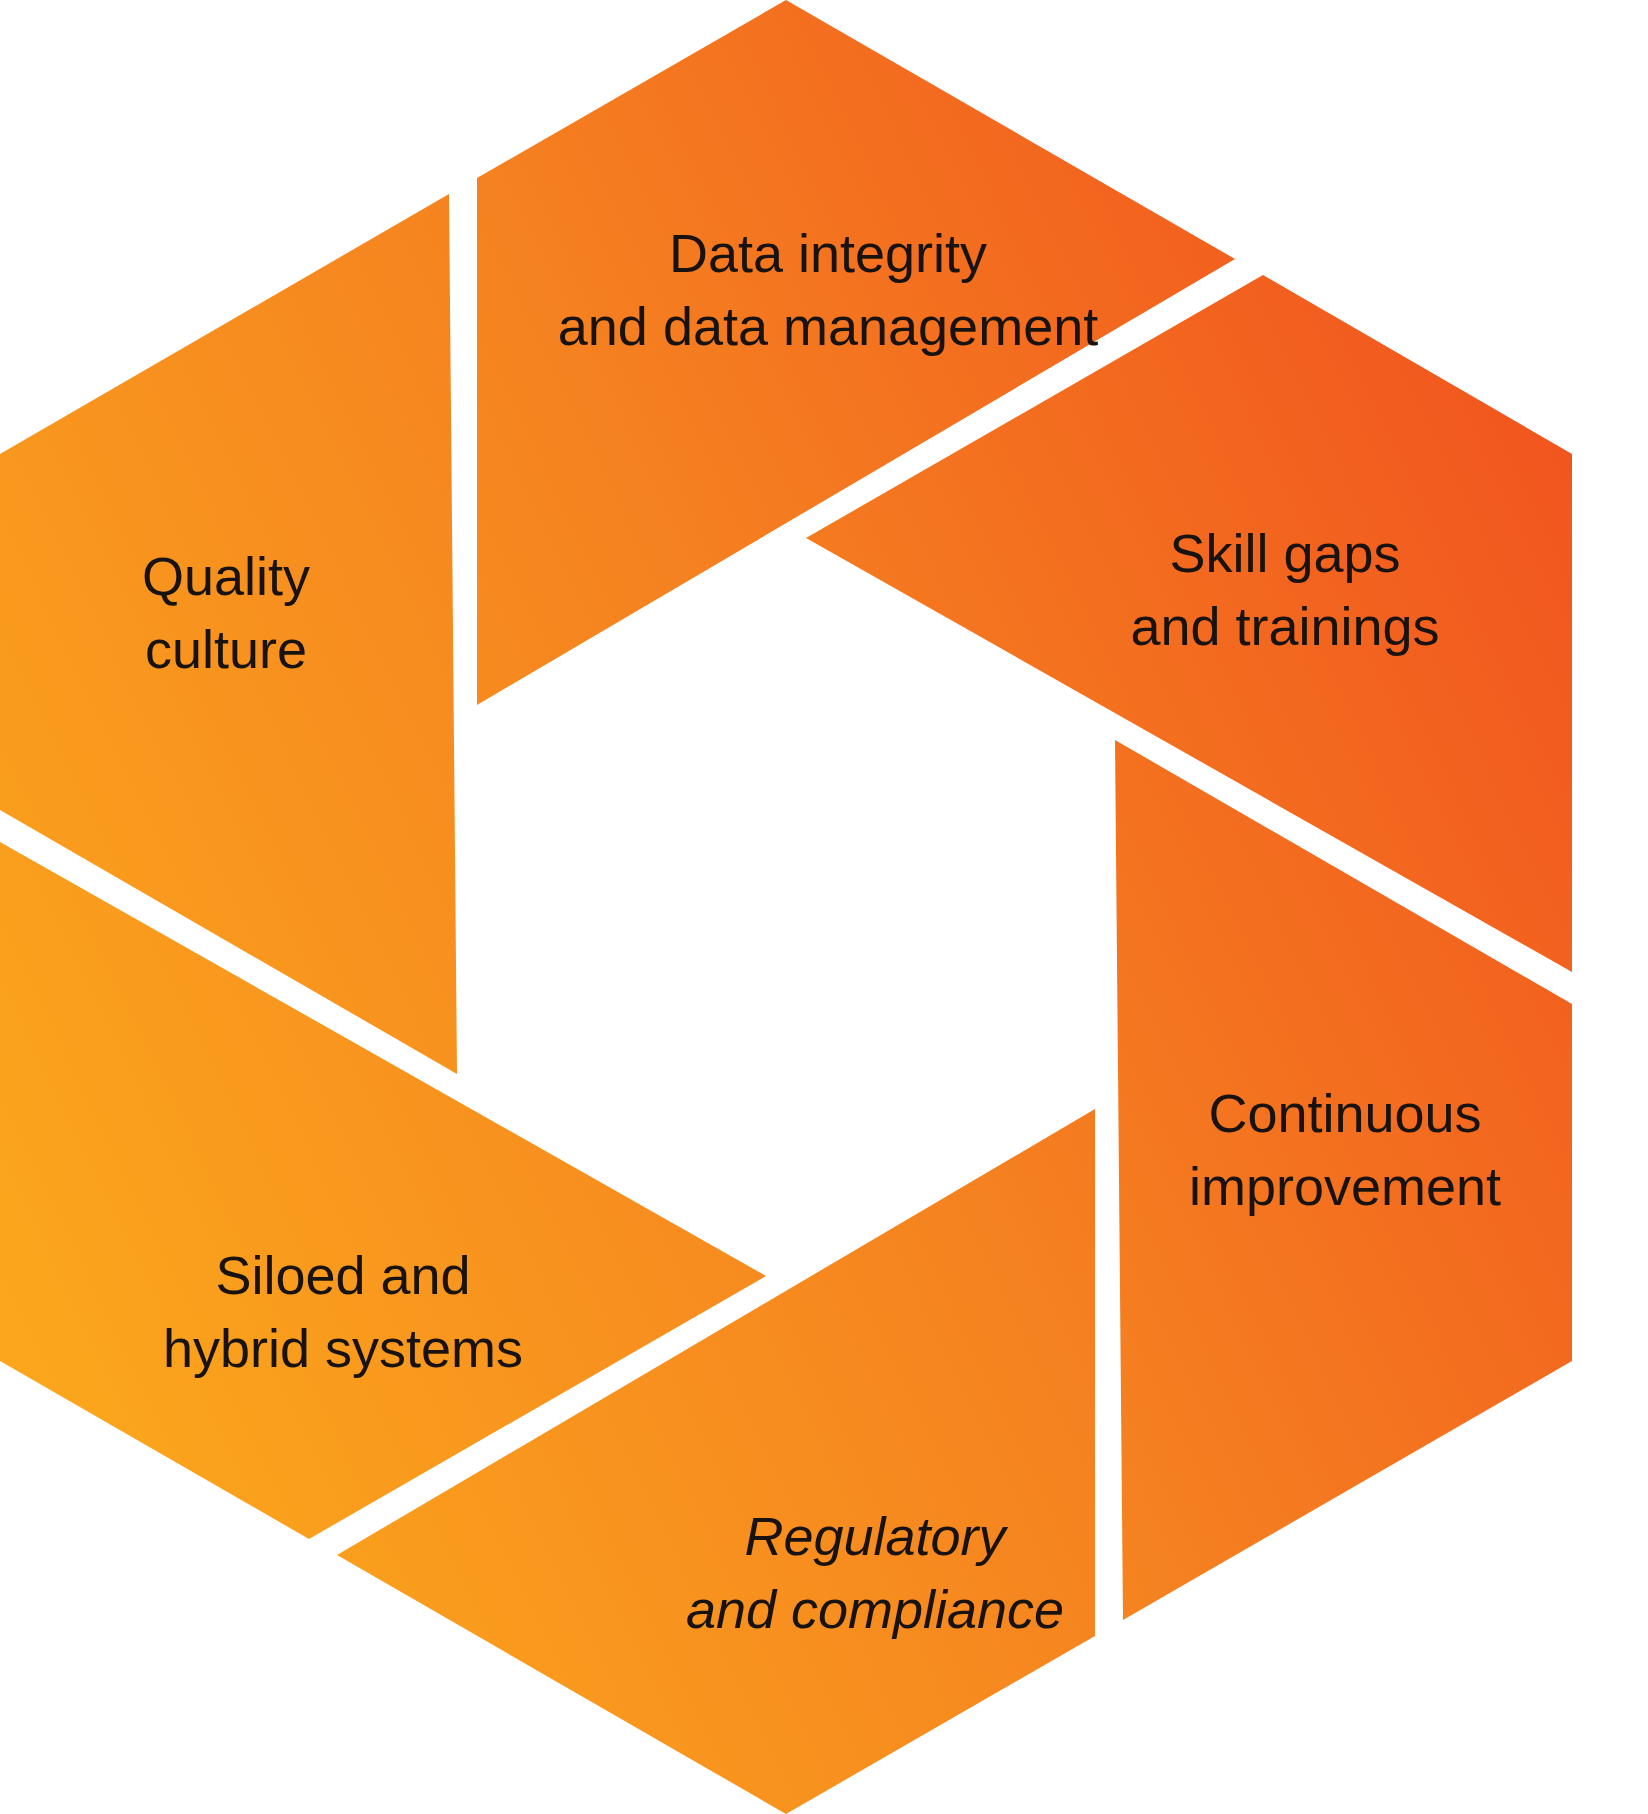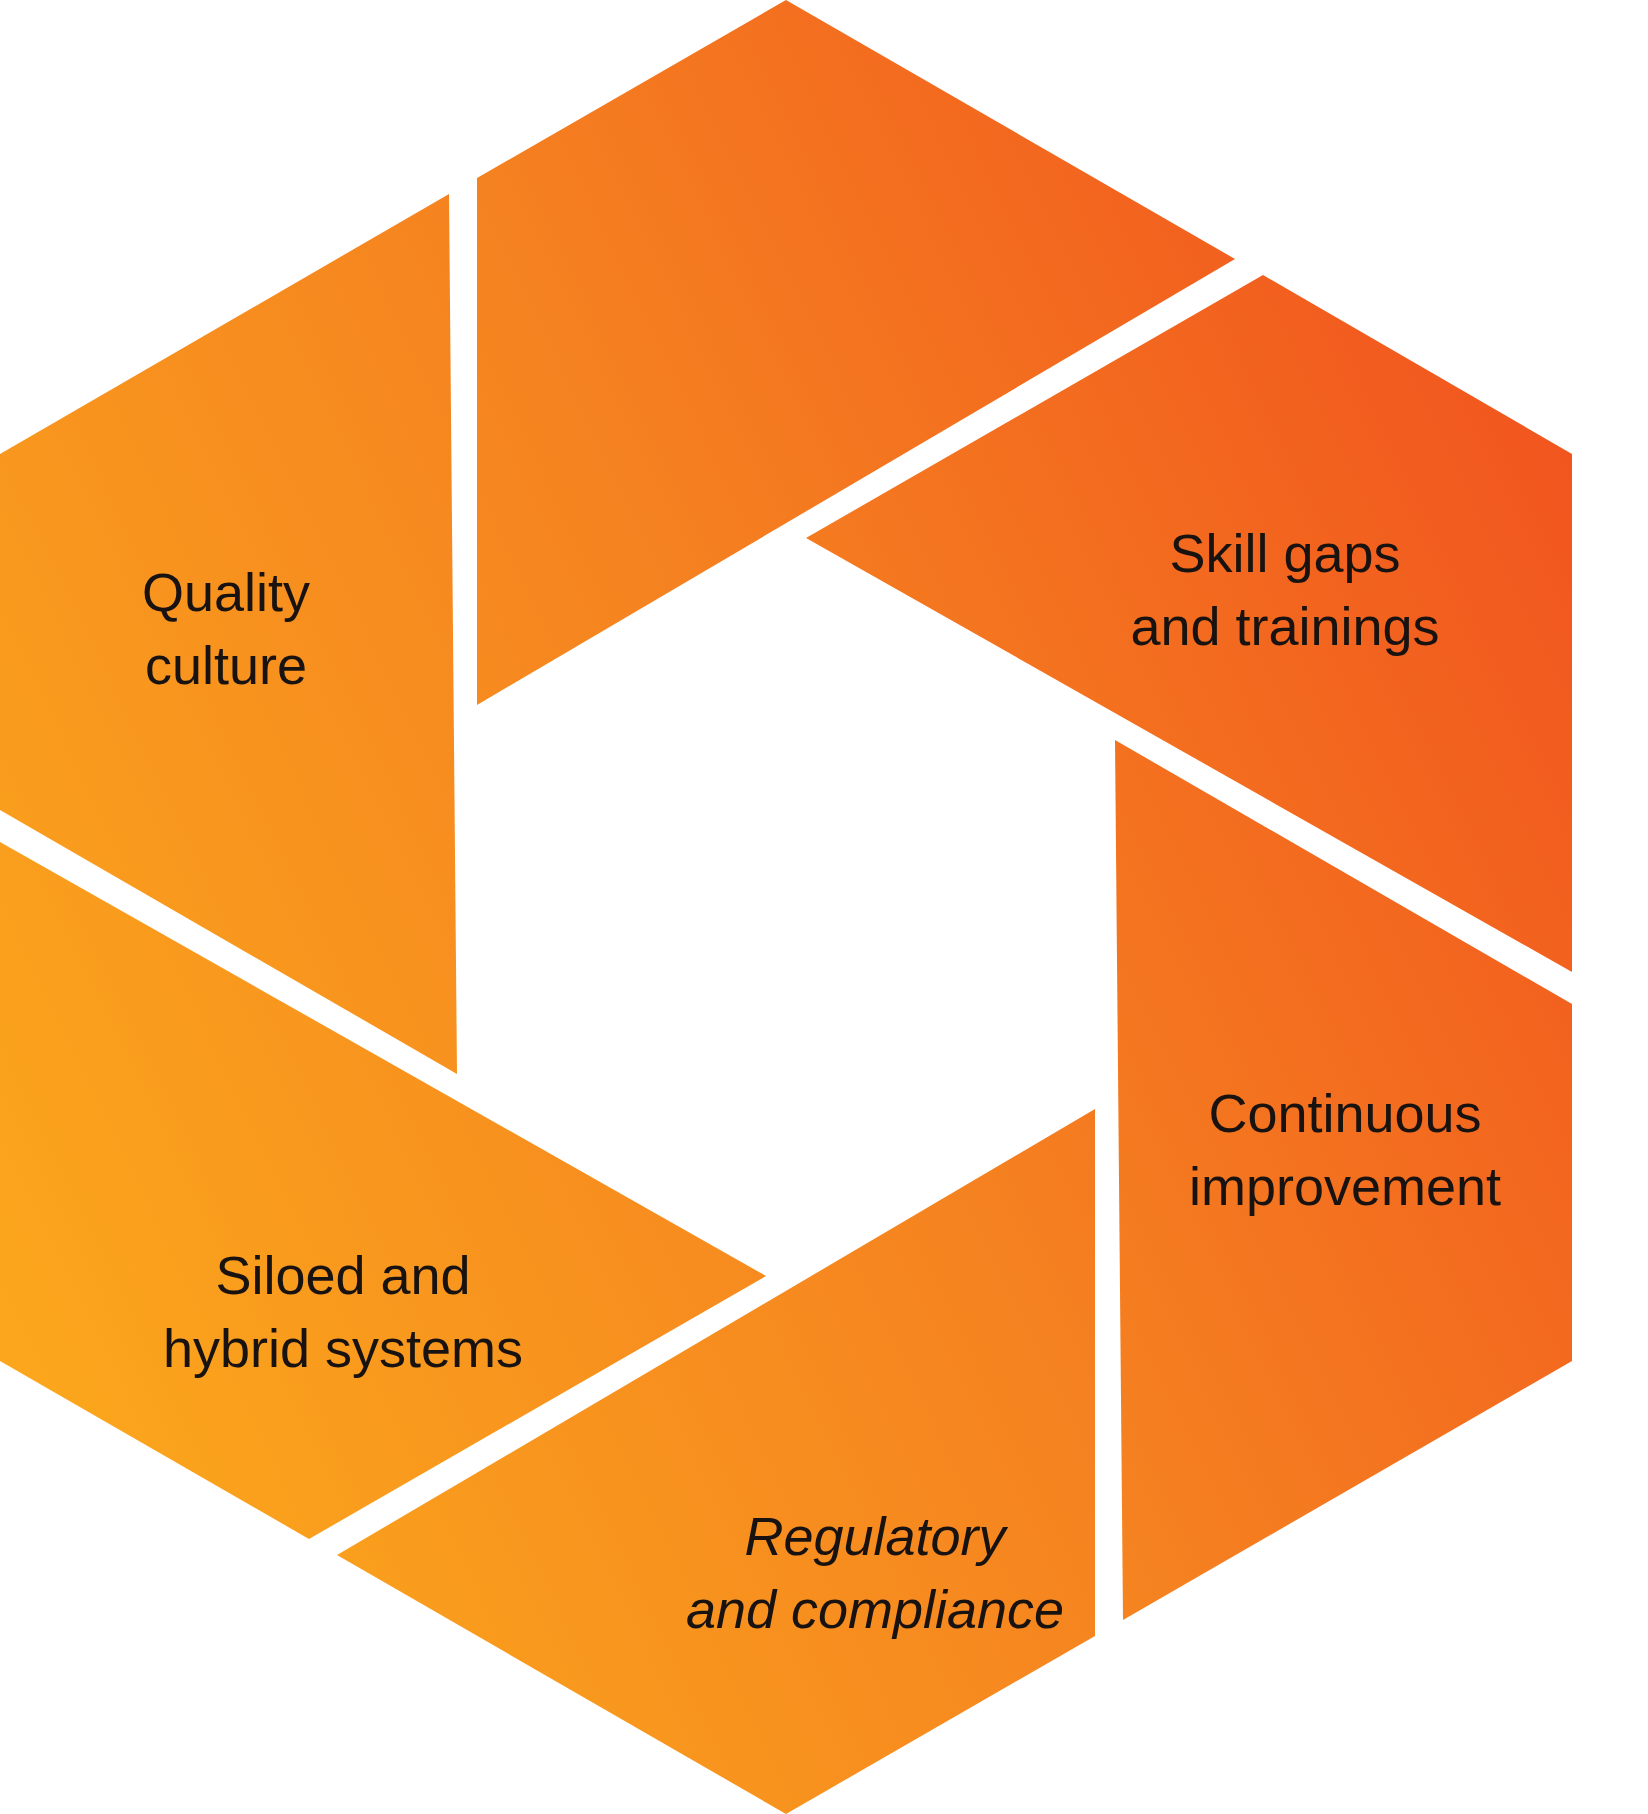--- a/index.html
+++ b/index.html
@@ -45,21 +45,21 @@
     color: #000000;
     text-align: center;
     white-space: nowrap;
   }
   
   .pos-data        { left: 828px;  top: 290px;  }
   .pos-skill       { left: 1285px; top: 590px;  }
   .pos-continuous  { left: 1345px; top: 1150px; }
   .pos-regulatory  { left: 875px;  top: 1573px; font-style: italic; }
   .pos-siloed      { left: 299px;  top: 1312px; margin-left: 44px; }
-  .pos-quality     { left: 226px;  top: 613px; margin-top: 16px;  }
+  .pos-quality     { left: 226px;  top: 613px;  }
 </style>
 </head>
 <body>
 
 <div class="canvas">
 
   <svg viewBox="0 0 1648 1814" aria-hidden="true">
     <defs>
       <linearGradient id="bladeGrad" gradientUnits="userSpaceOnUse" x1="0" y1="1300" x2="1648" y2="500">
         <stop offset="0" stop-color="#FBA61C"></stop>
@@ -74,20 +74,22 @@
 
     <polygon fill="url(#bladeGrad)" points="1115,740 1572,1004 1572,1361 1123,1620"></polygon>
 
     <polygon fill="url(#bladeGrad)" points="1095,1109 1095,1636 786,1814 337,1555"></polygon>
 
     <polygon fill="url(#bladeGrad)" points="766,1276 309,1539 0,1361 0,842"></polygon>
 
     <polygon fill="url(#bladeGrad)" points="457,1074 0,810 0,454 449,194"></polygon>
   </svg>
 
+  <div class="seg-label pos-data">Data integrity
+and data management</div>
 
   <div class="seg-label pos-skill">Skill gaps
 and trainings</div>
 
   <div class="seg-label pos-continuous">Continuous
 improvement</div>
 
   <div class="seg-label pos-regulatory">Regulatory
 and compliance</div>
 

